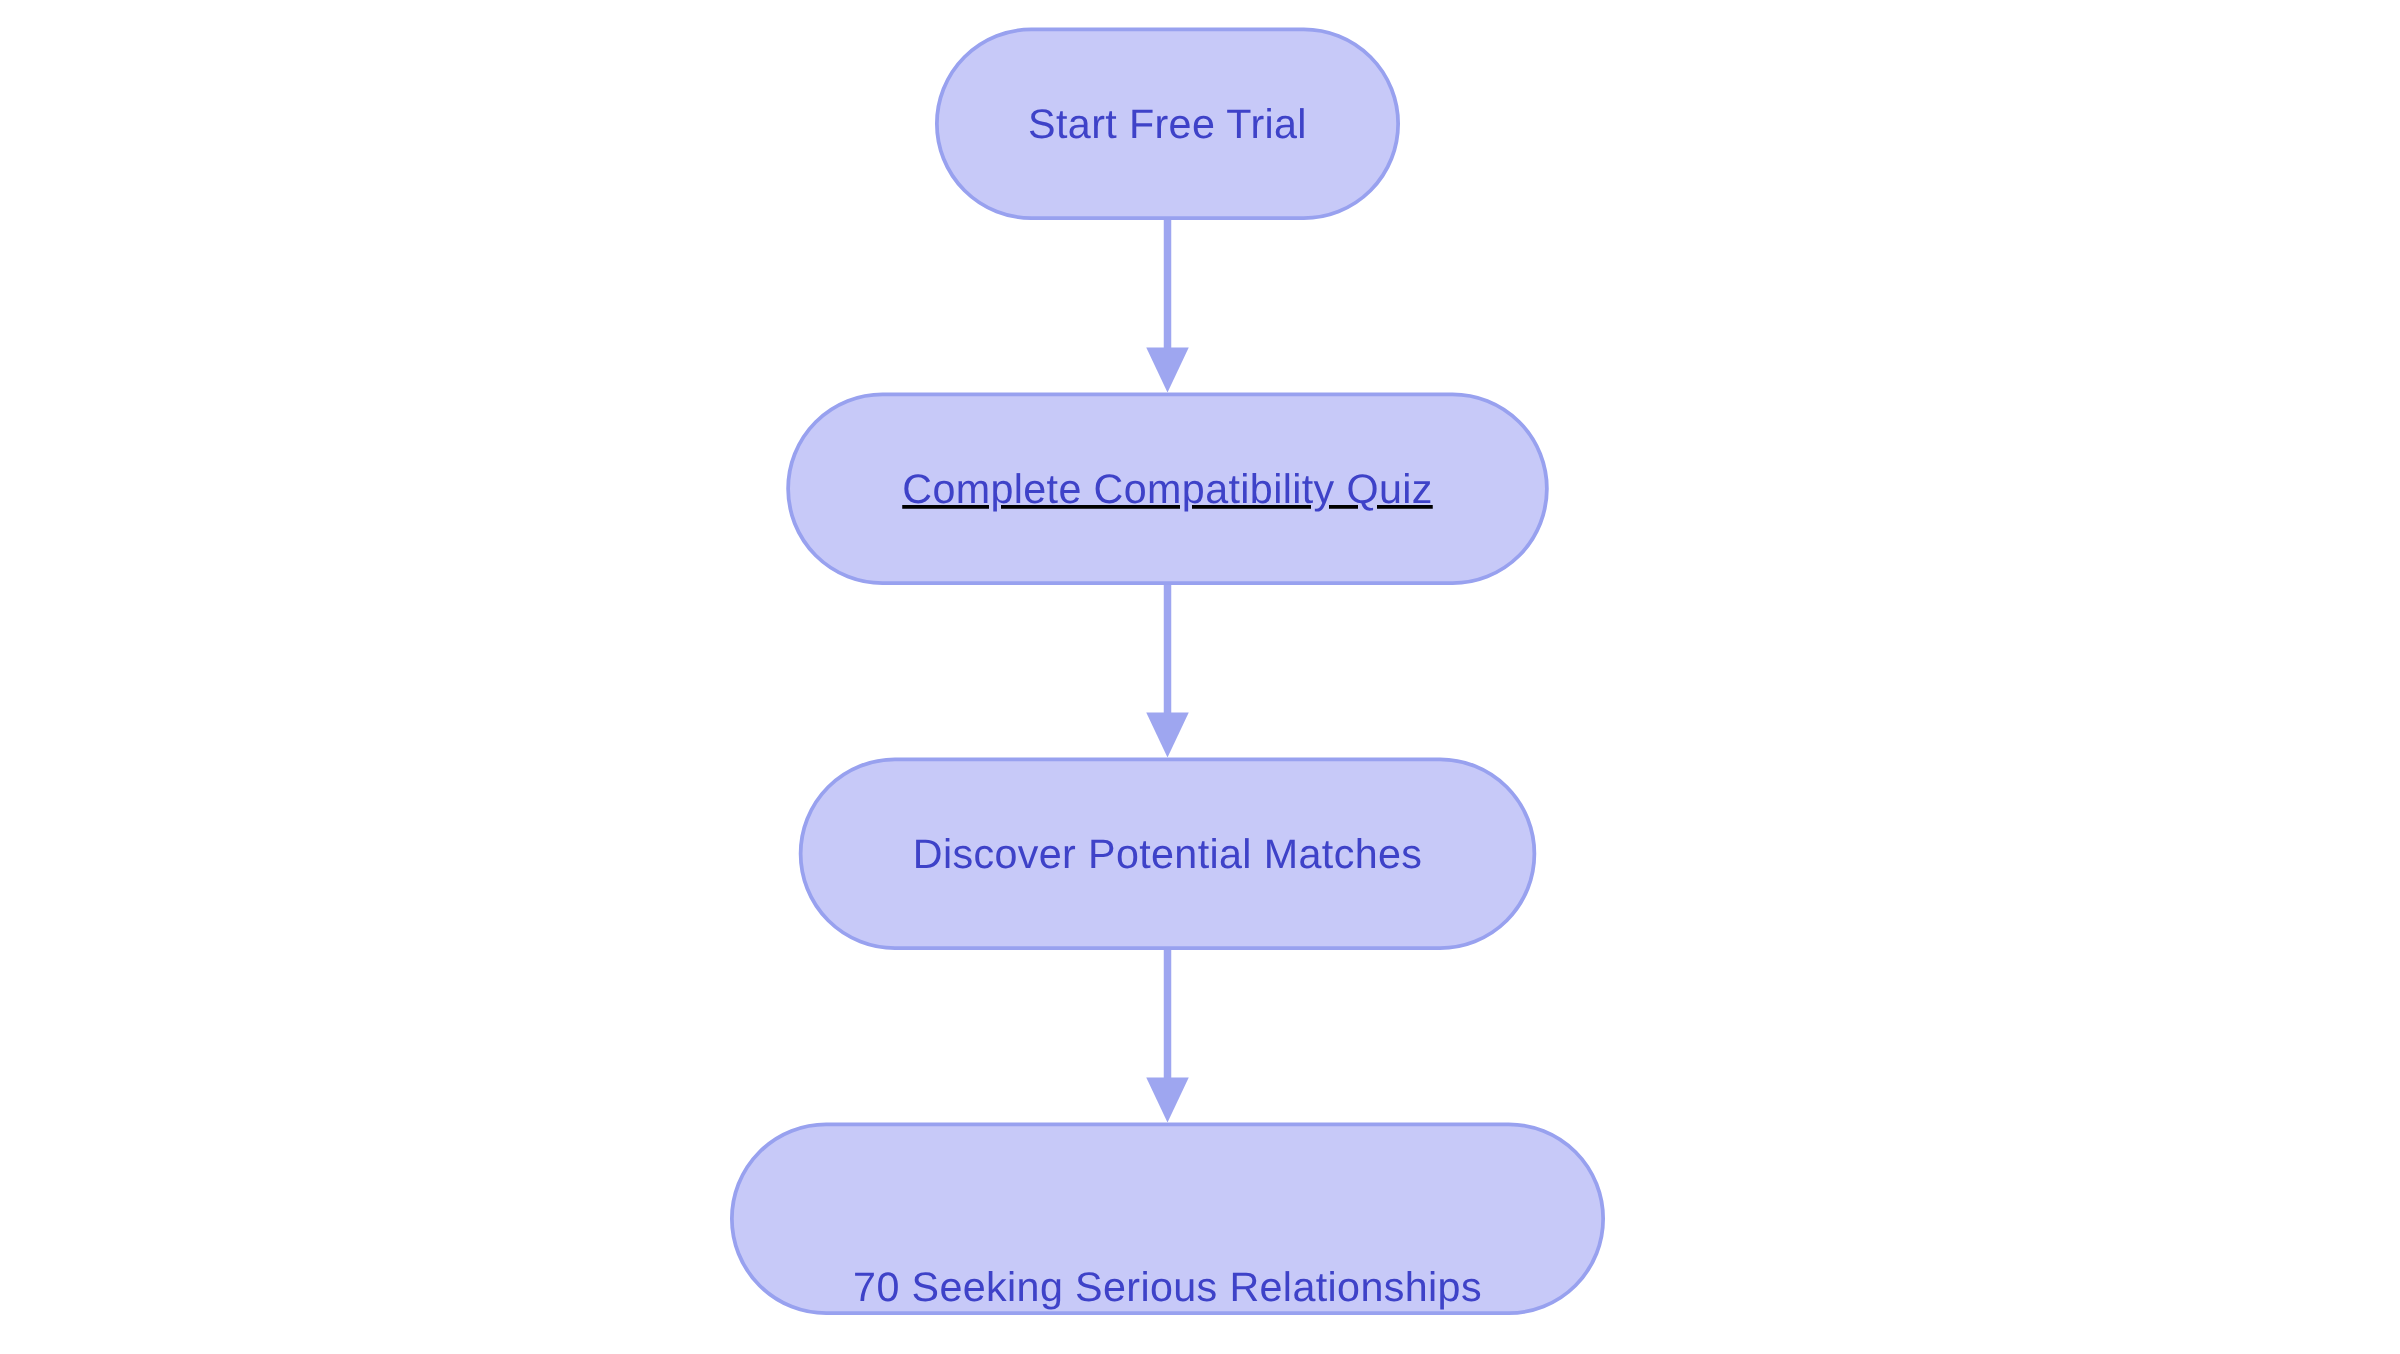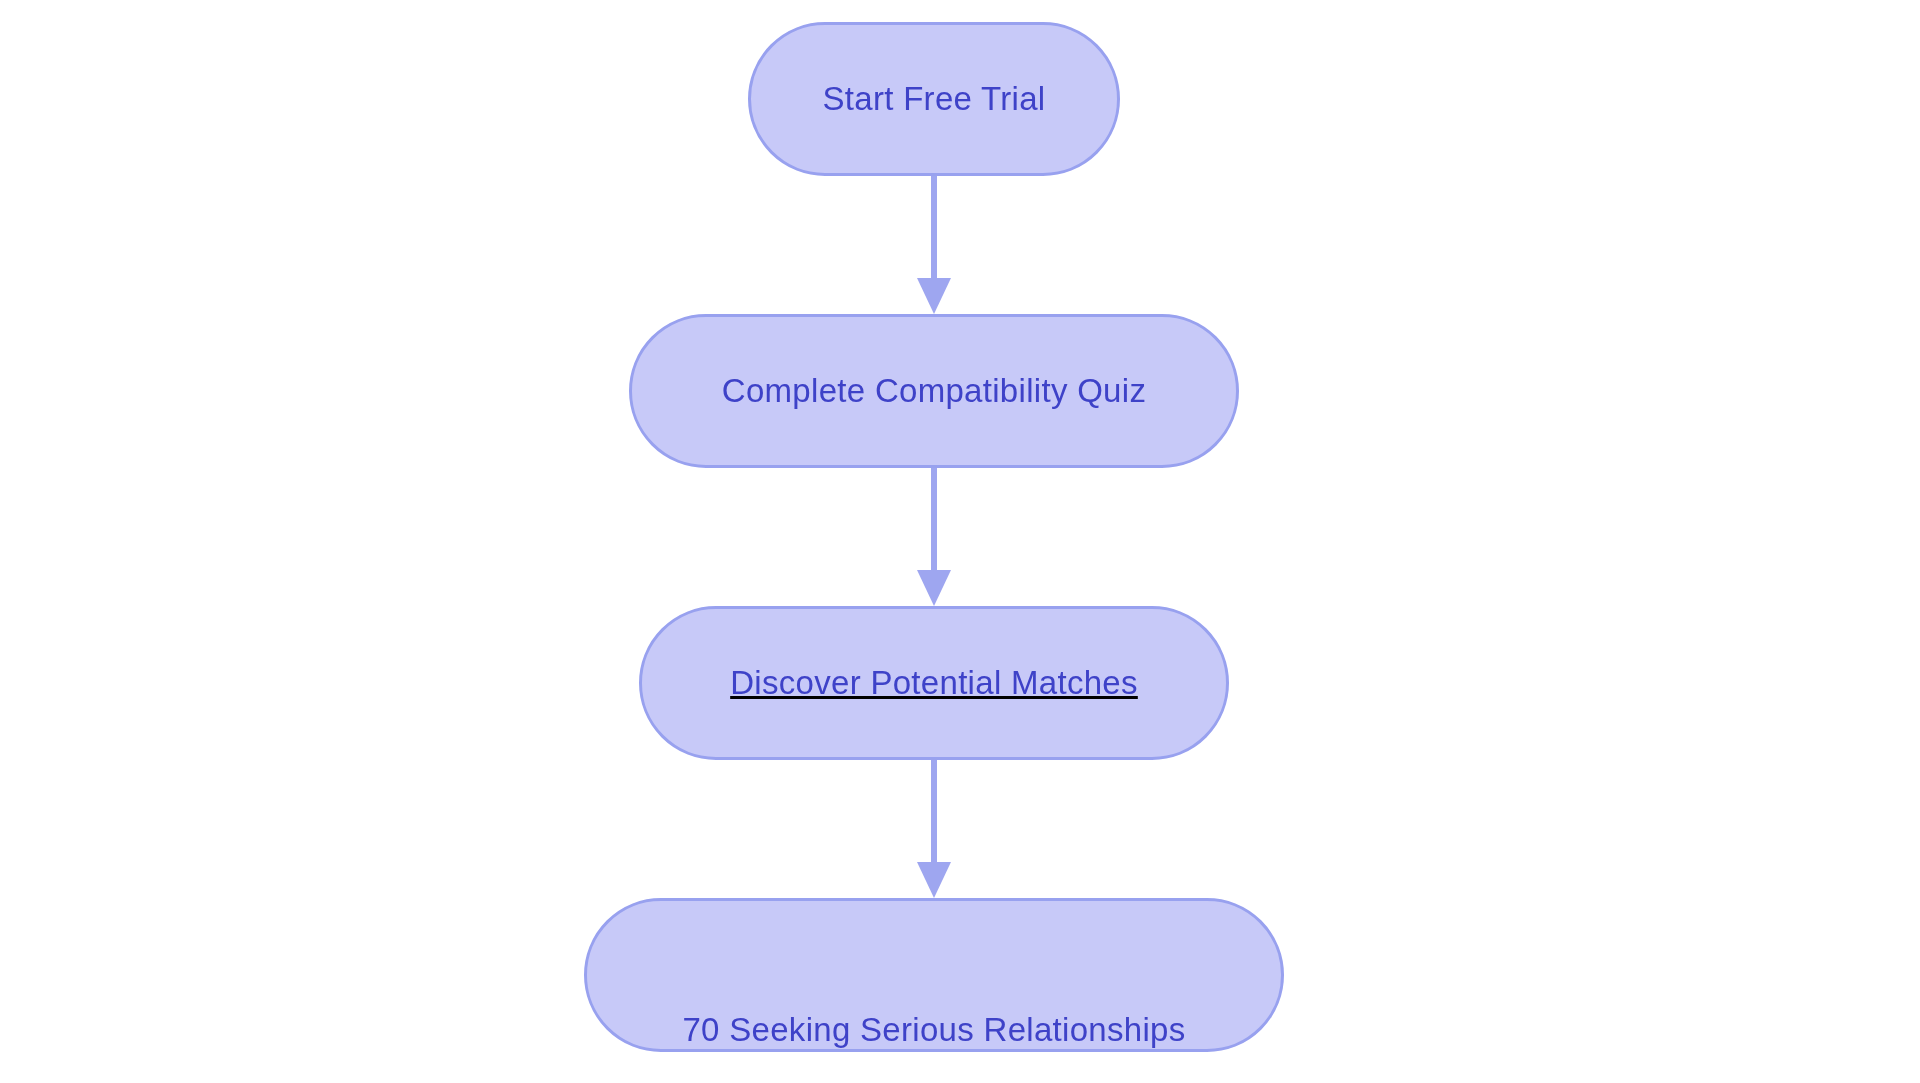--- a/index.html
+++ b/index.html
@@ -29,22 +29,22 @@
     height: 154px;
     border-radius: 80px;
     background: var(--node-fill);
     border: 3px solid var(--node-border);
     display: flex;
     align-items: center;
     justify-content: center;
     flex-shrink: 0;
   }
   .node-0 { width: 372px; }
-  .node-1 { width: 610px; }
-  .node-2 { width: 590px; text-decoration: underline; }
+  .node-1 { width: 610px; text-decoration: underline; }
+  .node-2 { width: 590px; }
   .node-3 { width: 700px; align-items: flex-end; }
   .node-label {
     color: var(--node-text);
     font-size: 33px;
     font-weight: 400;
     letter-spacing: 0.3px;
     white-space: nowrap;
   }
   .arrow {
     display: block;

